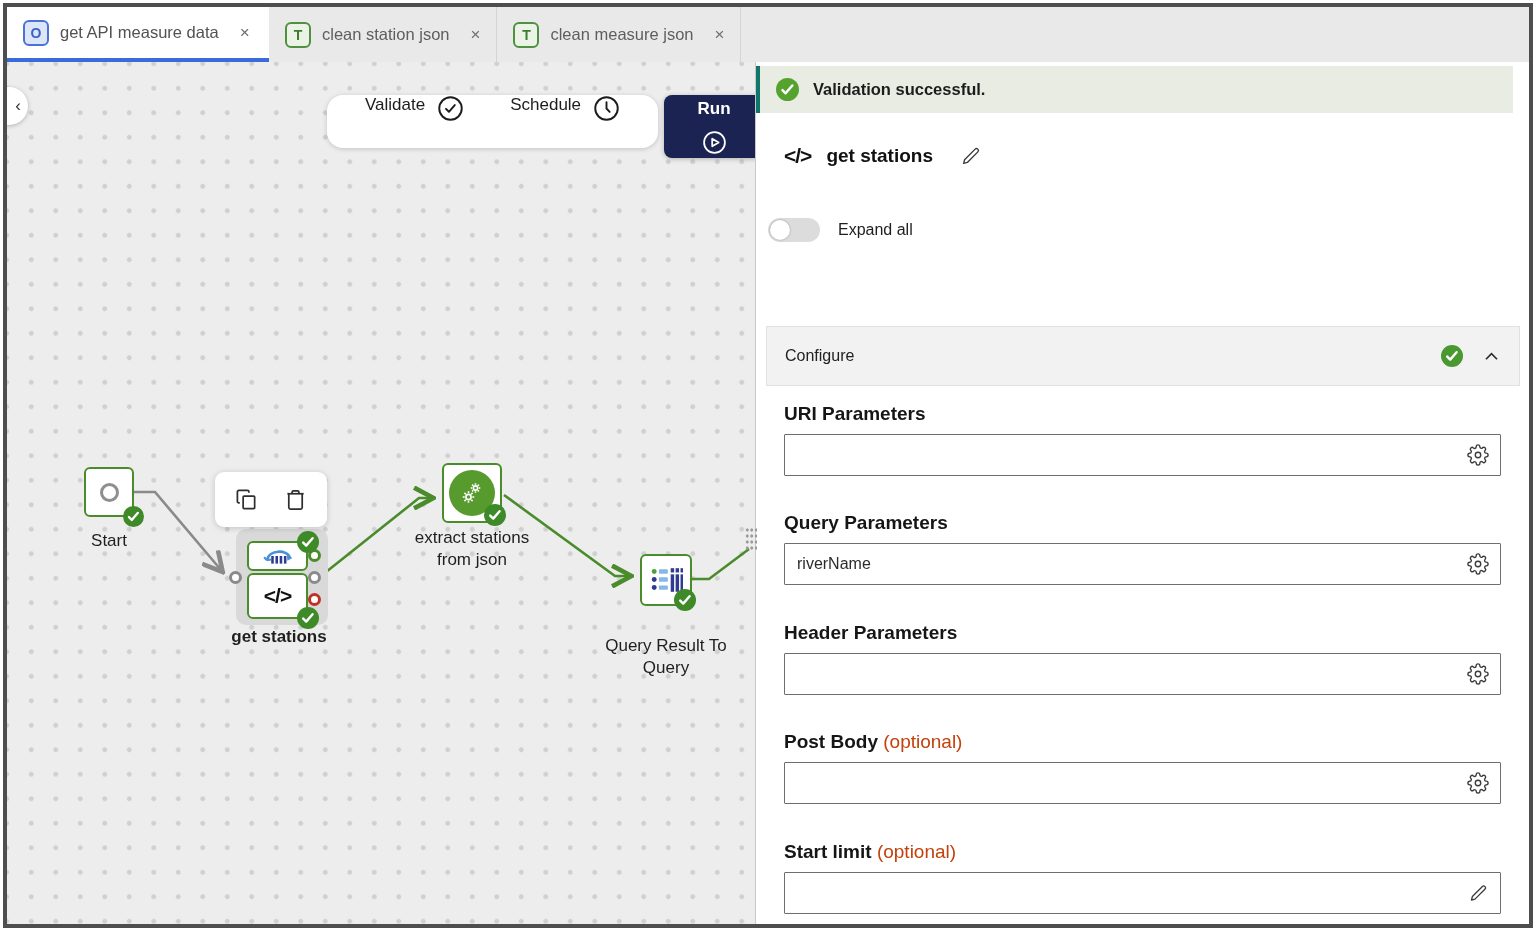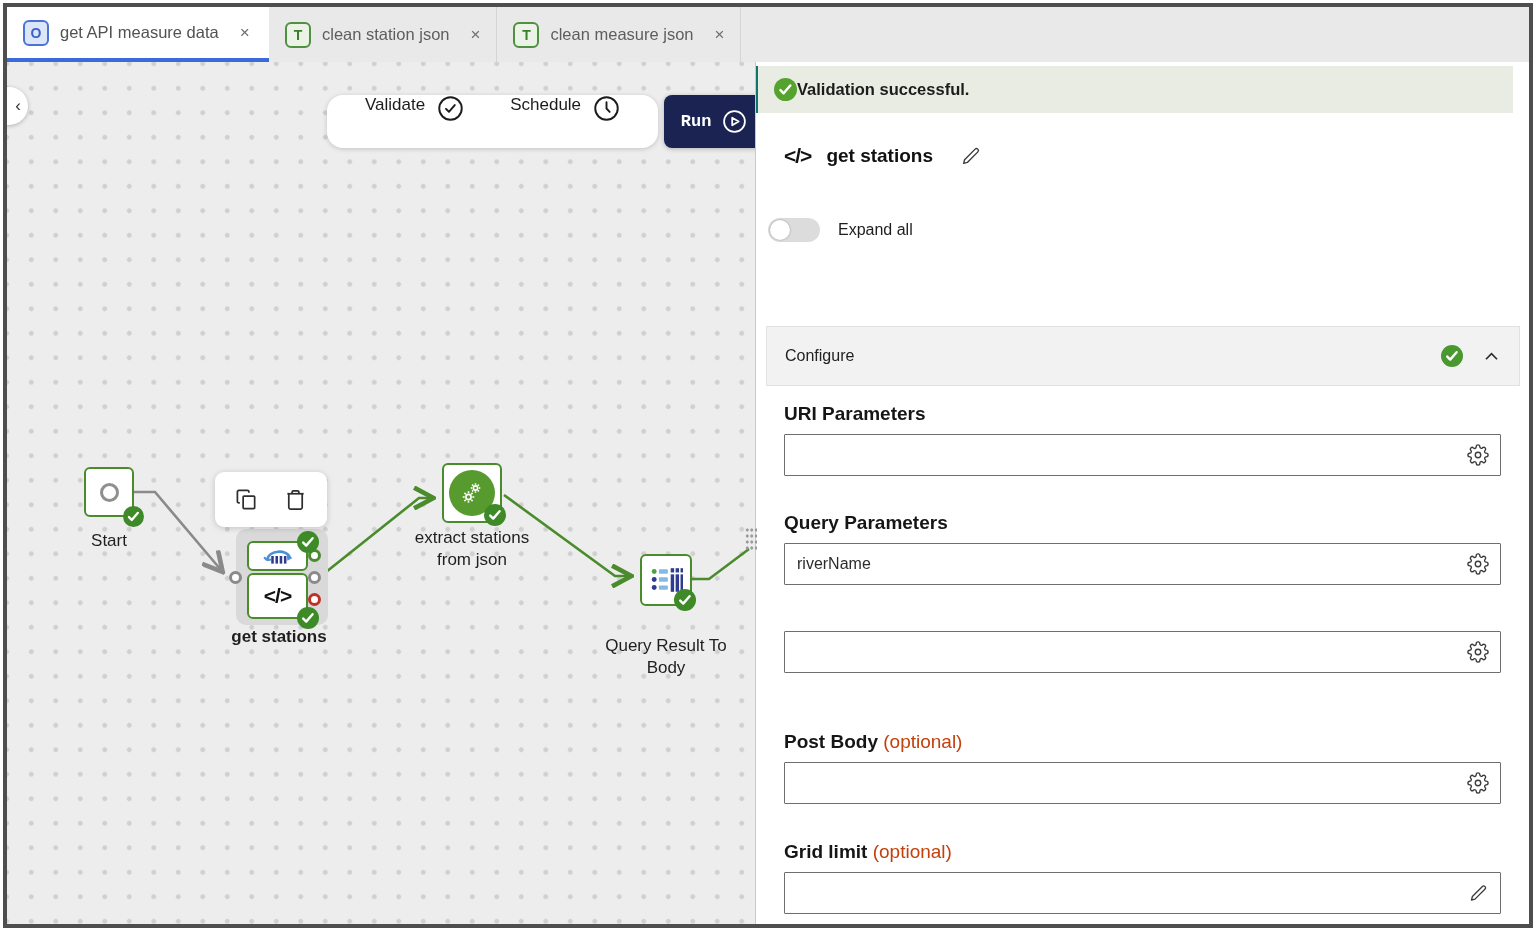--- a/index.html
+++ b/index.html
@@ -32,40 +32,40 @@
   .collapse-btn { position:absolute; left:-17px; top:25px; width:38px; height:38px;
     border-radius:50%; background:#fff; box-shadow:0 1px 4px rgba(0,0,0,.25);
     display:flex; align-items:center; justify-content:flex-end; padding-right:7px;
     color:#333; font-size:17px; cursor:pointer; }
 
   .fab-bar { position:absolute; left:320px; top:33px; display:flex; gap:6px; }
   .fab-white { background:#fff; border-radius:16px; box-shadow:0 1px 5px rgba(0,0,0,.18);
     height:53px; display:flex; align-items:flex-start; padding:0 38px; gap:12px; }
   .fab-white .lbl { font-size:17px; color:#1c1c1c; }
   .fab-gap { width:22px; }
-  .btn-run { background:#1a2351; color:#fff; border:none; border-radius:8px; height:53px;
+  .btn-run { background:#1a2351; color:#fff; border:none; border-radius:8px; height:63px;
     width:100px; display:flex; align-items:center; justify-content:center; gap:11px;
     font-size:17px; font-weight:bold; box-shadow:0 1px 5px rgba(0,0,0,.25); cursor:pointer;
-    font-family:Liberation Mono, monospace; }
+    font-family:Liberation Sans, sans-serif;flex-direction:column; }
 
   .node-box { position:absolute; background:#fff; border:2.5px solid #4a8c2c; border-radius:6px; }
   .badge { position:absolute; z-index:5; }
   .node-label { position:absolute; text-align:center; font-size:17px; color:#1f1f1f; line-height:1.3; }
   .port { position:absolute; width:13px; height:13px; border-radius:50%; background:#fff; z-index:4; }
   .halo { position:absolute; left:229px; top:467px; width:92px; height:96px;
     background:#d9d9d9; border-radius:10px; }
   .mini-toolbar { position:absolute; left:208px; top:410px; width:112px; height:55px;
     background:#fff; border-radius:9px; box-shadow:0 1px 6px rgba(0,0,0,.18);
     display:flex; align-items:center; justify-content:center; gap:26px; z-index:6; }
   .icon-btn { display:flex; align-items:center; cursor:pointer; }
 
   
   .panel { position:absolute; left:756px; top:62px; width:773px; height:862px; background:#fff; }
   .banner { position:absolute; left:0; top:4px; width:757px; height:47px; background:#e9ece3;
-    border-left:2px solid #0f766e; display:flex; align-items:center; padding-left:16px; }
+    border-left:4px solid #0f766e; display:flex; align-items:center; gap:14px; padding-left:16px; }
   .banner-text { font-size:16.5px; font-weight:bold; color:#1c1c1c; }
   .title-row { position:absolute; left:28px; top:82px; display:flex; align-items:center; gap:15px; }
   .op-glyph { font-size:21px; font-weight:bold; color:#111; letter-spacing:-1px; }
   .op-title { font-size:19px; font-weight:bold; color:#111; }
   .toggle-row { position:absolute; left:12px; top:156px; display:flex; align-items:center; gap:18px; }
   .toggle { width:52px; height:24px; border-radius:12px; background:#dcdcdc; position:relative; cursor:pointer; }
   .toggle .knob { position:absolute; left:2px; top:2px; width:20px; height:20px; border-radius:50%;
     background:#fff; box-shadow:0 0 2px rgba(0,0,0,.35); }
   .toggle-label { font-size:16px; color:#1e1e1e; }
   .section-bar { position:absolute; left:10px; width:754px; height:60px; background:#f2f2f2;
@@ -244,21 +244,21 @@
         <rect x="28.2" y="12" width="3.6" height="18.5" fill="#2f3b8f"></rect>
         <rect x="33.4" y="12" width="2.6" height="18.5" fill="#2f3b8f"></rect>
       </svg>
     </div>
     <svg class="badge" style="left:667px; top:527px;" width="22" height="22" viewBox="0 0 22 22">
       <circle cx="11" cy="11" r="11" fill="#3f8a28"></circle>
         <path d="M6.2,11.6 l3,3 6.4-7.4" fill="none" stroke="#fff" stroke-width="2.4" stroke-linecap="round" stroke-linejoin="round"></path>
     </svg>
     <div class="node-label" style="left:578px; top:549px; width:162px;margin-top:24px;">
       <div>Query Result To</div>
-      <div>Body</div>
+      <div>Query</div>
     </div>
   </div>
 
   <div class="divider"></div>
   <div class="grip"></div>
 
   <div class="panel">
 
     <div class="banner">
       <svg width="23" height="23" viewBox="0 0 22 22">
@@ -319,20 +319,21 @@
         <span class="input-icon">
           <svg width="22" height="22" viewBox="0 0 24 24" fill="none" stroke="#3c3c3c" stroke-width="1.5">
             <circle cx="12" cy="12" r="3"></circle>
             <path d="M19.4 15a1.65 1.65 0 0 0 .33 1.82l.06.06a2 2 0 0 1-2.83 2.83l-.06-.06a1.65 1.65 0 0 0-1.82-.33 1.65 1.65 0 0 0-1 1.51V21a2 2 0 0 1-4 0v-.09A1.65 1.65 0 0 0 9 19.4a1.65 1.65 0 0 0-1.82.33l-.06.06a2 2 0 0 1-2.83-2.83l.06-.06a1.65 1.65 0 0 0 .33-1.82 1.65 1.65 0 0 0-1.51-1H3a2 2 0 0 1 0-4h.09A1.65 1.65 0 0 0 4.6 9a1.65 1.65 0 0 0-.33-1.82l-.06-.06a2 2 0 0 1 2.83-2.83l.06.06a1.65 1.65 0 0 0 1.82.33H9a1.65 1.65 0 0 0 1-1.51V3a2 2 0 0 1 4 0v.09a1.65 1.65 0 0 0 1 1.51 1.65 1.65 0 0 0 1.82-.33l.06-.06a2 2 0 0 1 2.83 2.83l-.06.06a1.65 1.65 0 0 0-.33 1.82V9a1.65 1.65 0 0 0 1.51 1H21a2 2 0 0 1 0 4h-.09a1.65 1.65 0 0 0-1.51 1z"></path>
           </svg>
         </span>
       </div>
     </div>
 
     <div class="field" style="top:560px;">
+      <div class="field-label"><span>Header Parameters</span></div>
       <div class="input-wrap">
         <input type="text" value="" style="">
         <span class="input-icon">
           <svg width="22" height="22" viewBox="0 0 24 24" fill="none" stroke="#3c3c3c" stroke-width="1.5">
             <circle cx="12" cy="12" r="3"></circle>
             <path d="M19.4 15a1.65 1.65 0 0 0 .33 1.82l.06.06a2 2 0 0 1-2.83 2.83l-.06-.06a1.65 1.65 0 0 0-1.82-.33 1.65 1.65 0 0 0-1 1.51V21a2 2 0 0 1-4 0v-.09A1.65 1.65 0 0 0 9 19.4a1.65 1.65 0 0 0-1.82.33l-.06.06a2 2 0 0 1-2.83-2.83l.06-.06a1.65 1.65 0 0 0 .33-1.82 1.65 1.65 0 0 0-1.51-1H3a2 2 0 0 1 0-4h.09A1.65 1.65 0 0 0 4.6 9a1.65 1.65 0 0 0-.33-1.82l-.06-.06a2 2 0 0 1 2.83-2.83l.06.06a1.65 1.65 0 0 0 1.82.33H9a1.65 1.65 0 0 0 1-1.51V3a2 2 0 0 1 4 0v.09a1.65 1.65 0 0 0 1 1.51 1.65 1.65 0 0 0 1.82-.33l.06-.06a2 2 0 0 1 2.83 2.83l-.06.06a1.65 1.65 0 0 0-.33 1.82V9a1.65 1.65 0 0 0 1.51 1H21a2 2 0 0 1 0 4h-.09a1.65 1.65 0 0 0-1.51 1z"></path>
           </svg>
         </span>
       </div>
     </div>
@@ -344,21 +345,21 @@
         <span class="input-icon">
           <svg width="22" height="22" viewBox="0 0 24 24" fill="none" stroke="#3c3c3c" stroke-width="1.5">
             <circle cx="12" cy="12" r="3"></circle>
             <path d="M19.4 15a1.65 1.65 0 0 0 .33 1.82l.06.06a2 2 0 0 1-2.83 2.83l-.06-.06a1.65 1.65 0 0 0-1.82-.33 1.65 1.65 0 0 0-1 1.51V21a2 2 0 0 1-4 0v-.09A1.65 1.65 0 0 0 9 19.4a1.65 1.65 0 0 0-1.82.33l-.06.06a2 2 0 0 1-2.83-2.83l.06-.06a1.65 1.65 0 0 0 .33-1.82 1.65 1.65 0 0 0-1.51-1H3a2 2 0 0 1 0-4h.09A1.65 1.65 0 0 0 4.6 9a1.65 1.65 0 0 0-.33-1.82l-.06-.06a2 2 0 0 1 2.83-2.83l.06.06a1.65 1.65 0 0 0 1.82.33H9a1.65 1.65 0 0 0 1-1.51V3a2 2 0 0 1 4 0v.09a1.65 1.65 0 0 0 1 1.51 1.65 1.65 0 0 0 1.82-.33l.06-.06a2 2 0 0 1 2.83 2.83l-.06.06a1.65 1.65 0 0 0-.33 1.82V9a1.65 1.65 0 0 0 1.51 1H21a2 2 0 0 1 0 4h-.09a1.65 1.65 0 0 0-1.51 1z"></path>
           </svg>
         </span>
       </div>
     </div>
 
     <div class="field" style="top:779px;">
-      <div class="field-label"><span>Grid limit</span> <span class="field-optional">(optional)</span></div>
+      <div class="field-label"><span>Start limit</span> <span class="field-optional">(optional)</span></div>
       <div class="input-wrap">
         <input type="text" value="" style="">
         <span class="input-icon">
           <svg width="21" height="21" viewBox="0 0 24 24" fill="none" stroke="#3c3c3c" stroke-width="1.5">
             <path d="M4 20l1-4L16.5 4.5a2 2 0 0 1 2.8 0l.2.2a2 2 0 0 1 0 2.8L8 19l-4 1z" stroke-linejoin="round"></path>
           </svg>
         </span>
       </div>
     </div>
 

